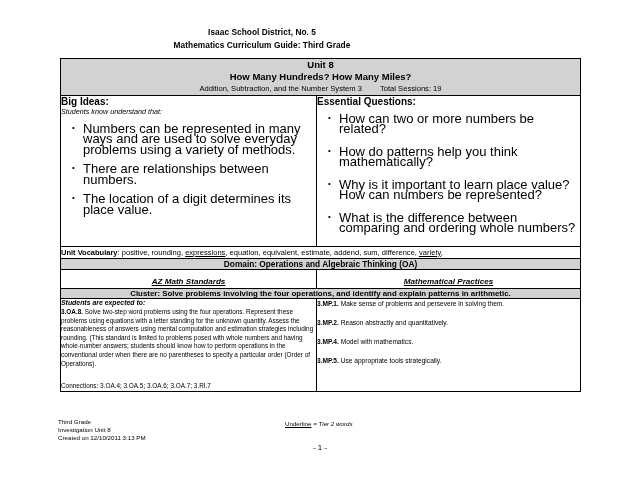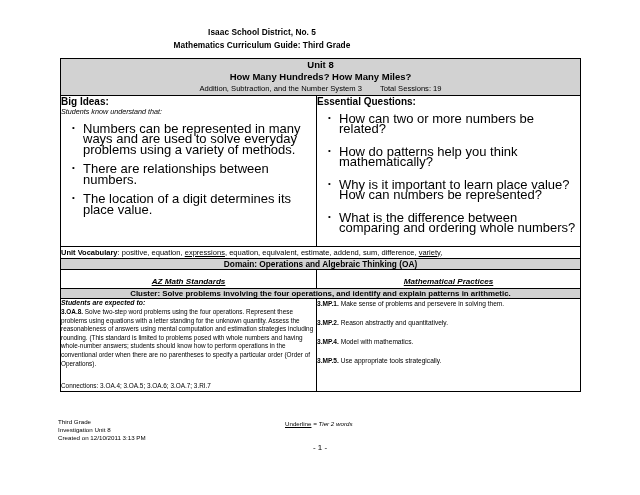--- a/index.html
+++ b/index.html
@@ -261,21 +261,21 @@
           <li>How can two or more numbers be related?</li>
           <li>How do patterns help you think mathematically?</li>
           <li>Why is it important to learn place value? How can numbers be represented?</li>
           <li> What is the difference between comparing and ordering whole numbers?</li>
         </ul>
       </td>
     </tr>
 
     <tr>
       <td class="vocab-cell" colspan="2">
-        <span class="vocab-label">Unit Vocabulary</span><span class="vocab-text">:  positive, equation, </span><span class="vocab-text tier2">expressions</span><span class="vocab-text">, equation, equivalent, estimate, addend, sum, difference, </span><span class="vocab-text tier2">variety</span><span class="vocab-text">,</span>
+        <span class="vocab-label">Unit Vocabulary</span><span class="vocab-text">:  positive, rounding, </span><span class="vocab-text tier2">expressions</span><span class="vocab-text">, equation, equivalent, estimate, addend, sum, difference, </span><span class="vocab-text tier2">variety</span><span class="vocab-text">,</span>
       </td>
     </tr>
 
     <tr>
       <td class="shaded domain-cell" colspan="2">Domain: Operations and Algebraic Thinking (OA)</td>
     </tr>
 
     <tr>
       <td class="sh-cell">
         <span class="sh-text">AZ Math Standards</span>

